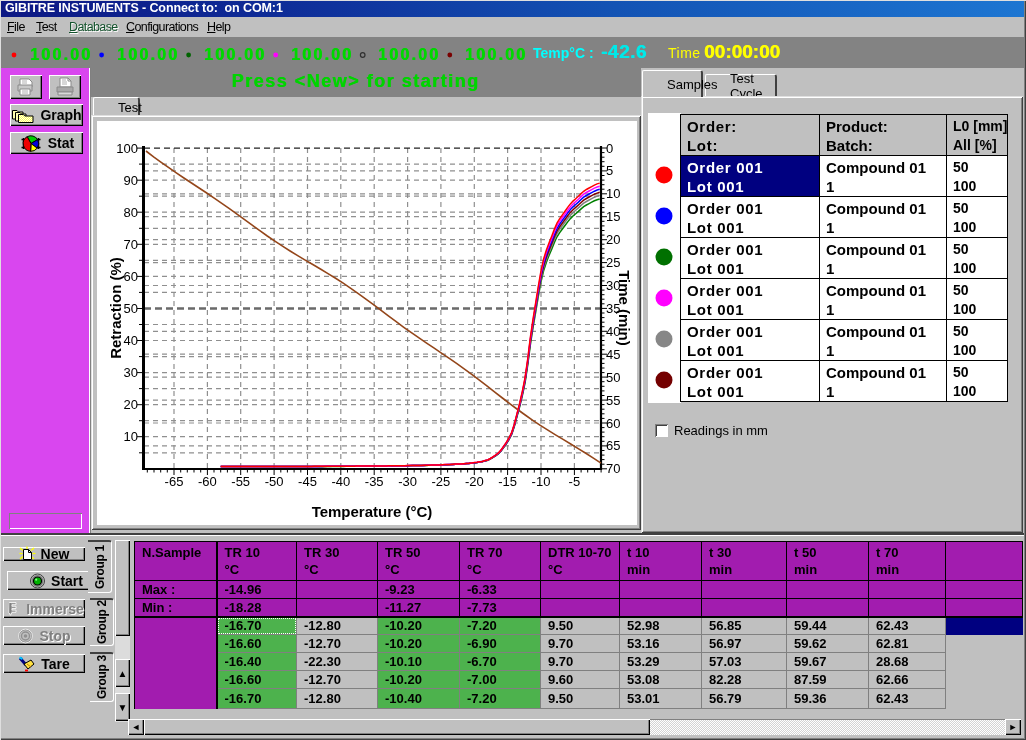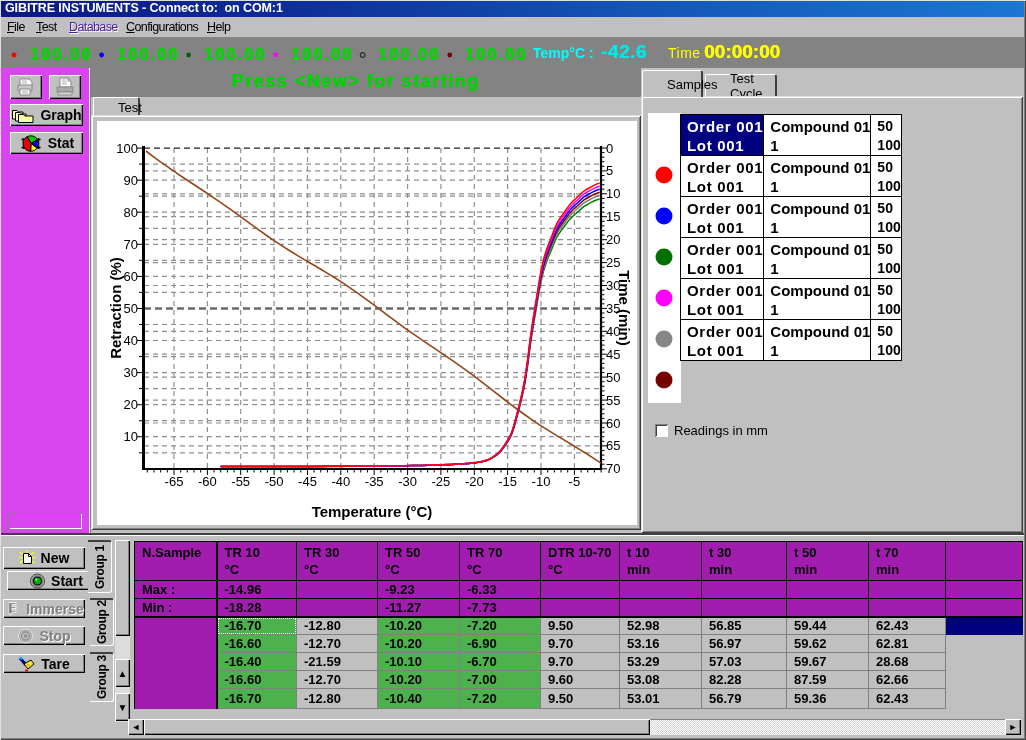--- a/index.html
+++ b/index.html
@@ -10,21 +10,21 @@
 .tab{background:#c0c0c0;border-top:1px solid #fff;border-left:1px solid #fff;border-right:2px solid #404040;border-radius:2px 3px 0 0;font-size:13px;display:flex;align-items:center;padding-left:24px}
 </style></head><body>
 
 <div class="abs" style="left:0;top:0;width:1026px;height:17px;background:linear-gradient(90deg,#0c1884 0%,#0e2a96 25%,#1353b4 60%,#1d76d2 100%)">
 <span class="abs" style="left:5px;top:1px;color:#fff;font-weight:bold;font-size:12.5px;letter-spacing:-0.1px">GIBITRE INSTUMENTS - Connect to:&nbsp; on COM:1</span>
 </div>
 
 <div class="abs" style="left:0;top:17px;width:1026px;height:28px;background:#c0c0c0;font-size:12.5px;letter-spacing:-0.6px">
 <span class="abs" style="left:7px;top:3px"><u>F</u>ile</span>
 <span class="abs" style="left:36px;top:3px"><u>T</u>est</span>
-<span class="abs" style="left:69px;top:3px;color:#4c1d95;text-shadow:1px 1px 0 #fff"><u>D</u>atabase</span>
+<span class="abs" style="left:69px;top:3px;color:#14532d;text-shadow:1px 1px 0 #fff"><u>D</u>atabase</span>
 <span class="abs" style="left:126px;top:3px"><u>C</u>onfigurations</span>
 <span class="abs" style="left:207px;top:3px"><u>H</u>elp</span>
 </div>
 
 <div class="abs" style="left:0;top:37px;width:1026px;height:31px;background:#838383">
 <svg class="abs" style="left:0;top:0" width="470" height="31">
 <circle cx="14" cy="18" r="2.4" fill="#ff0000"></circle>
 <circle cx="101.6" cy="18" r="2.4" fill="#0000ff"></circle>
 <circle cx="188.6" cy="18" r="2.4" fill="#006400"></circle>
 <circle cx="275.7" cy="18" r="2.4" fill="#ff00ff"></circle>
@@ -209,20 +209,25 @@
     <circle cx="16" cy="62" r="8.5" fill="#ff0000"></circle>
     <circle cx="16" cy="103" r="8.5" fill="#0000ff"></circle>
     <circle cx="16" cy="144" r="8.5" fill="#007000"></circle>
     <circle cx="16" cy="185" r="8.5" fill="#ff00ff"></circle>
     <circle cx="16" cy="226" r="8.5" fill="#878787"></circle>
     <circle cx="16" cy="267" r="8.5" fill="#740000"></circle>
   </svg>
 
   <table class="stab abs" style="left:39px;top:18px">
     <tbody>
+        <tr class="hd">
+          <td style="width:139px">Order:<br>Lot:</td>
+          <td style="width:127px">Product:<br>Batch:</td>
+          <td style="width:57px">L0 [mm]<br>All [%]</td>
+        </tr>
     <tr>
           <td class="sel">Order 001<br>Lot 001</td>
           <td>Compound 01<br>1</td>
           <td>50<br>100</td>
         </tr>
     <tr>
           <td>Order 001<br>Lot 001</td>
           <td>Compound 01<br>1</td>
           <td>50<br>100</td>
         </tr>
@@ -256,21 +261,21 @@
 .stab{border-collapse:collapse;font-size:15px;letter-spacing:0.7px;font-weight:bold;background:#fff;table-layout:fixed}
 .stab td{border:1px solid #000;padding:2px 0 0 6px;line-height:19px;vertical-align:top;white-space:nowrap;overflow:hidden}
 .stab tr.hd td{background:#c0c0c0;height:38px}
 .stab tr:not(.hd) td{height:41px}
 .stab td.sel{background:#000080;color:#fff}
 .stab td:nth-child(2){letter-spacing:0}
 .stab td:nth-child(3){letter-spacing:0;font-size:14px}
 </style>
 
 <div class="abs" style="left:0;top:533px;width:1026px;height:207px;background:#c0c0c0;border-top:2px solid #404040;box-shadow:inset 0 1px 0 #fff">
-  <div class="btn abs" style="left:3px;top:12px;width:82px;height:22px"><span class="bic">
+  <div class="btn abs" style="left:3px;top:12px;width:82px;height:14px"><span class="bic">
         <svg width="17" height="16" viewBox="0 0 17 16">
           <g stroke="#ffff00" stroke-width="1.3">
             <line x1="1" y1="2" x2="4" y2="4.5"></line>
             <line x1="8" y1="0.5" x2="8" y2="3"></line>
             <line x1="15" y1="2" x2="12" y2="4.5"></line>
             <line x1="1" y1="13" x2="4" y2="10.5"></line>
             <line x1="15" y1="13" x2="12" y2="10.5"></line>
             <line x1="0.5" y1="7.5" x2="3.5" y2="7.5"></line>
             <line x1="13.5" y1="7.5" x2="16.5" y2="7.5"></line>
           </g>
@@ -393,21 +398,21 @@
           <td class="gn">-6.90</td>
           <td class="gy">9.70</td>
           <td class="gy">53.16</td>
           <td class="gy">56.97</td>
           <td class="gy">59.62</td>
           <td class="gy">62.81</td>
           <td class="bg" rowspan="4"></td>
         </tr>
     <tr class="dr">
           <td class="gn">-16.40</td>
-          <td class="gy">-21.59</td>
+          <td class="gy">-22.30</td>
           <td class="gn">-10.10</td>
           <td class="gn">-6.70</td>
           <td class="gy">9.70</td>
           <td class="gy">53.29</td>
           <td class="gy">57.03</td>
           <td class="gy">59.67</td>
           <td class="gy">28.68</td>
         </tr>
     <tr class="dr">
           <td class="gn">-16.60</td>

